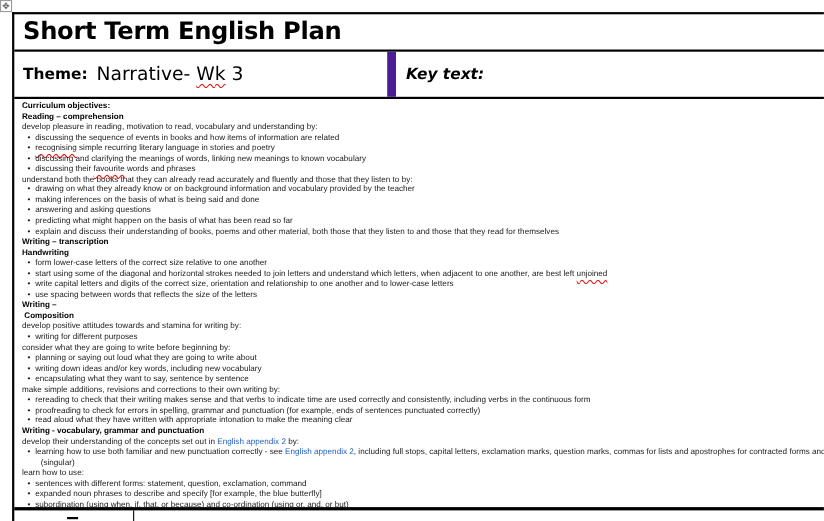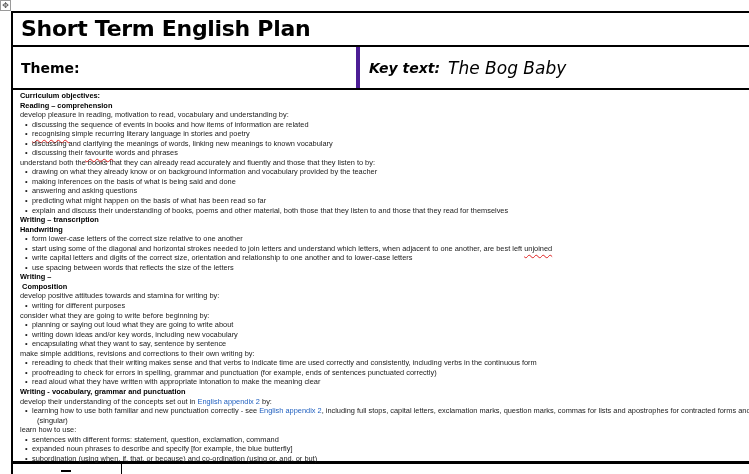--- a/index.html
+++ b/index.html
@@ -4,21 +4,21 @@
 <style>
   html, body { margin: 0; padding: 0; background: #ffffff; }
   body { width: 749px; height: 474px; overflow: hidden; position: relative; font-family: "Liberation Sans", sans-serif; color: #1a1a1a; }
   .move-handle { position: absolute; left: 0; top: 0; width: 9px; height: 9px; border: 1px solid #9a9a9a; background: #fff; font-size: 8px; line-height: 9px; text-align: center; color: #555; font-family: "DejaVu Sans", sans-serif; }
   .doc-table { position: absolute; left: 11px; top: 11px; width: 760px; border-left: 2px solid #000; border-top: 2px solid #000; }
   .row { border-bottom: 2px solid #000; position: relative; }
   .title-row { height: 32px; }
   .title { position: absolute; left: 8px; top: 3px; font-family: "DejaVu Sans", sans-serif; font-weight: bold; font-size: 22px; letter-spacing: -0.3px; color: #000; text-align: center; }
   .meta-row { height: 41px; display: flex; }
   .meta-cell { position: relative; height: 41px; display: flex; align-items: center; }
-  .meta-cell.theme { width: 347px; border-right: 4px solid #4c1d95; padding-left: 8px; box-sizing: border-box; }
+  .meta-cell.theme { width: 347px; border-right: 8px solid #4c1d95; padding-left: 8px; box-sizing: border-box; }
   .meta-cell.key { padding-left: 9px; font-style: italic; }
   .meta-label { font-family: "DejaVu Sans", sans-serif; font-weight: bold; font-size: 14px; color: #000; margin-right: 8px; }
   .meta-value { font-family: "DejaVu Sans", sans-serif; font-size: 17px; color: #000; }
   .squiggle { text-decoration: underline wavy #d22; text-decoration-thickness: 1px; text-underline-offset: 3px; }
   .content-row { height: 374px; border-bottom: 3px solid #000; padding: 1px 0 0 7px; box-sizing: border-box; font-size: 7.4px; line-height: 9.55px; }
   .line { white-space: nowrap; }
   .h { font-weight: bold; color: #000; }
   .b { padding-left: 12px; position: relative; }
   .b::before { content: "•"; position: absolute; left: 5px; }
   .cont { padding-left: 17px; }
@@ -34,24 +34,24 @@
 
 <div class="doc-table">
 
   <div class="row title-row">
     <div class="title">Short Term English Plan</div>
   </div>
 
   <div class="row meta-row">
     <div class="meta-cell theme">
       <span class="meta-label">Theme:</span>
+      <span class="meta-value"><span>Narrative- </span><span class="squiggle">Wk</span><span> 3</span></span>
     </div>
     <div class="meta-cell key">
       <span class="meta-label">Key text:</span>
-      <span class="meta-value">The Bog Baby</span>
     </div>
   </div>
 
   <div class="row content-row">
     <div class="line h">Curriculum objectives:</div>
 
     <div class="line h">Reading – comprehension</div>
     <div class="line">develop pleasure in reading, motivation to read, vocabulary and understanding by:</div>
     <div class="line b">discussing the sequence of events in books and how items of information are related</div>
     <div class="line b"><span class="squiggle">recognising</span> simple recurring literary language in stories and poetry</div>

